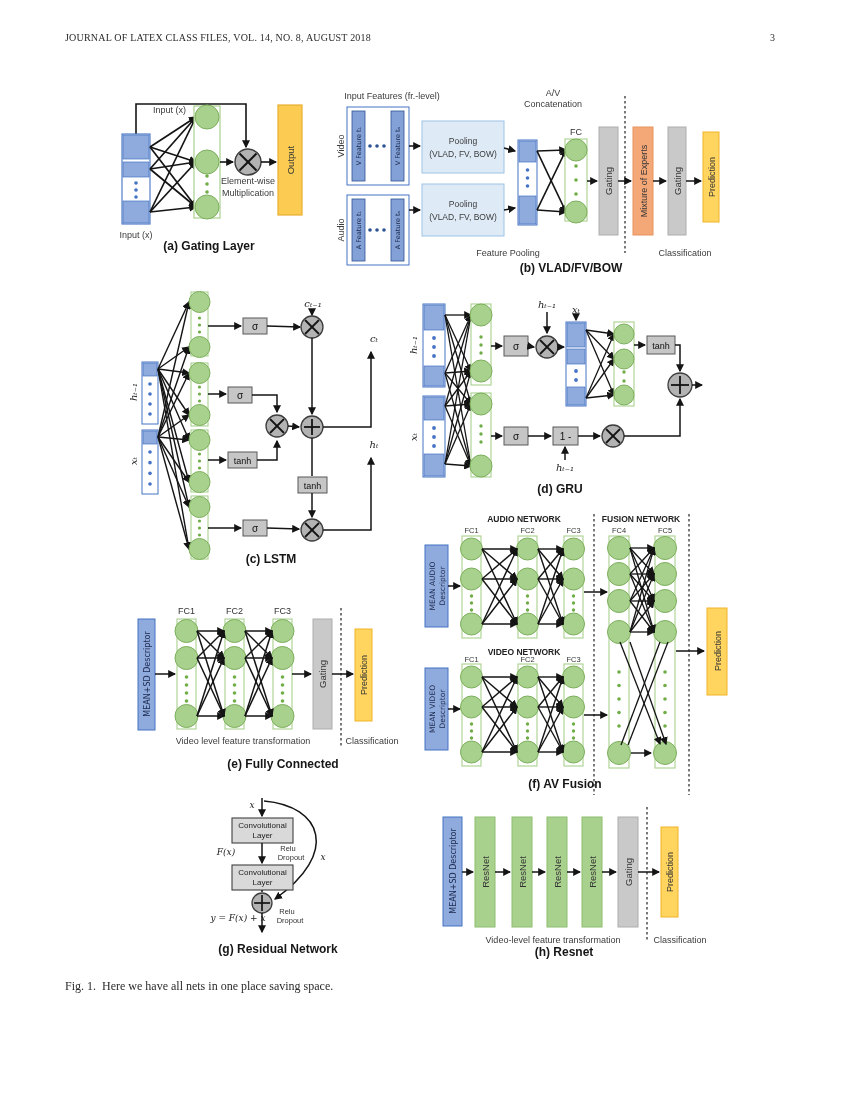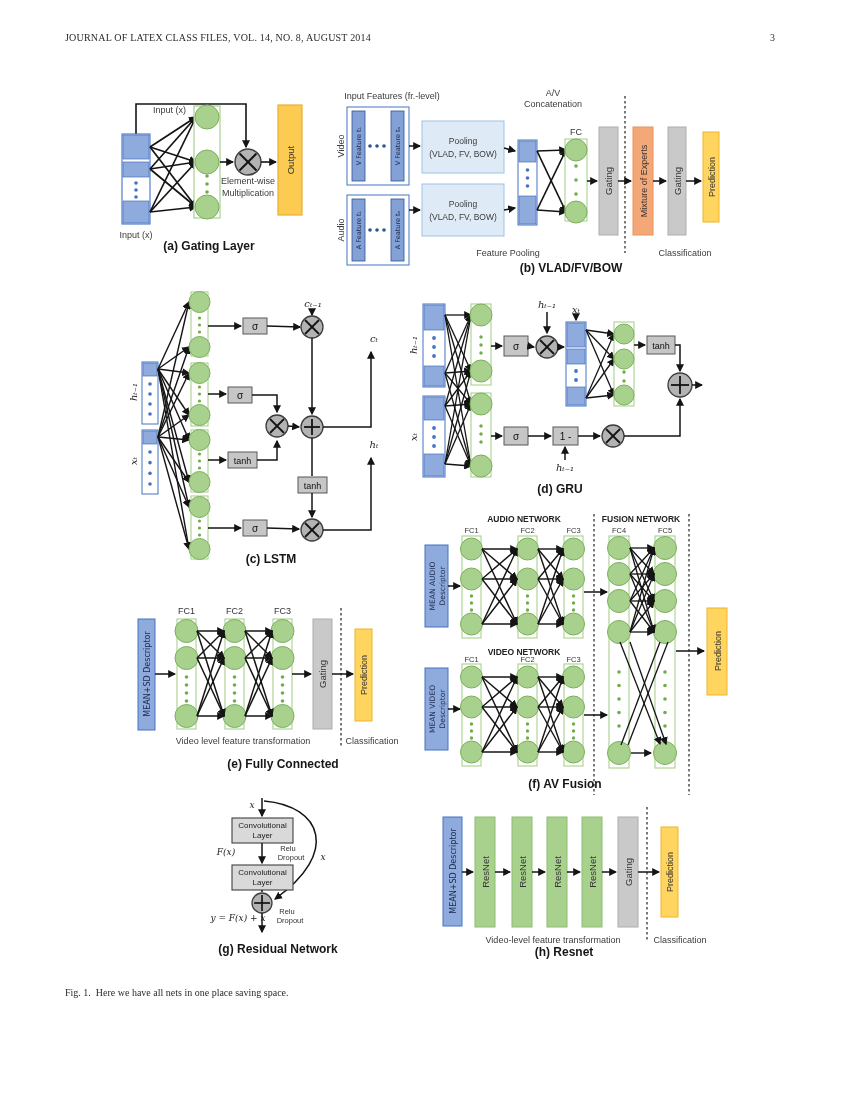--- a/index.html
+++ b/index.html
@@ -1,37 +1,37 @@
 <!DOCTYPE html>
 <html><head>
 <meta charset="utf-8">
 <style>
   html,body{margin:0;padding:0;background:#ffffff;}
   body{width:850px;height:1100px;position:relative;font-family:"Liberation Serif",serif;}
   .hdr{position:absolute;top:32px;left:65px;font-size:10px;color:#2b2b2b;letter-spacing:.2px;}
   .pgnum{position:absolute;top:32px;left:770px;font-size:10px;color:#2b2b2b;}
-  .figcap{position:absolute;top:979px;left:65px;font-size:10px;color:#2b2b2b;margin-top:8px;}
+  .figcap{position:absolute;top:979px;left:65px;font-size:12px;color:#2b2b2b;}
   svg{position:absolute;top:0;left:0;}
   text{font-family:"Liberation Sans",sans-serif;}
   .t9{font-size:9px;fill:#3b3b3b;}
   .t85{font-size:8.5px;fill:#3b3b3b;}
   .cap{font-size:12px;font-weight:bold;fill:#161616;}
   .nettitle{font-size:8.5px;font-weight:bold;fill:#222;}
   .fclbl{font-size:9px;fill:#333;}
   .math{font-family:"DejaVu Serif",serif;font-style:italic;font-size:10px;fill:#222;}
   .boxlbl{font-size:10px;fill:#111;}
   .barlbl{font-size:9.5px;fill:#353535;font-weight:500;}
   .featlbl{font-family:"DejaVu Sans",sans-serif;font-size:6.5px;fill:#1c2a4d;}
   .convlbl{font-size:8px;fill:#222;}
   .tiny{font-size:7.5px;fill:#333;}
 </style>
 </head>
 <body>
 
-<div class="hdr">JOURNAL OF LATEX CLASS FILES, VOL. 14, NO. 8, AUGUST 2014</div>
+<div class="hdr">JOURNAL OF LATEX CLASS FILES, VOL. 14, NO. 8, AUGUST 2018</div>
 <div class="pgnum">3</div>
 
 <svg width="850" height="1100" viewBox="0 0 850 1100">
   <defs>
     <marker id="ar" viewBox="0 0 10 10" refX="8.5" refY="5" markerWidth="8" markerHeight="8" markerUnits="userSpaceOnUse" orient="auto-start-reverse">
       <path d="M0,0 L10,5 L0,10 z" fill="#141414"></path>
     </marker>
   </defs>
 
   <g>

